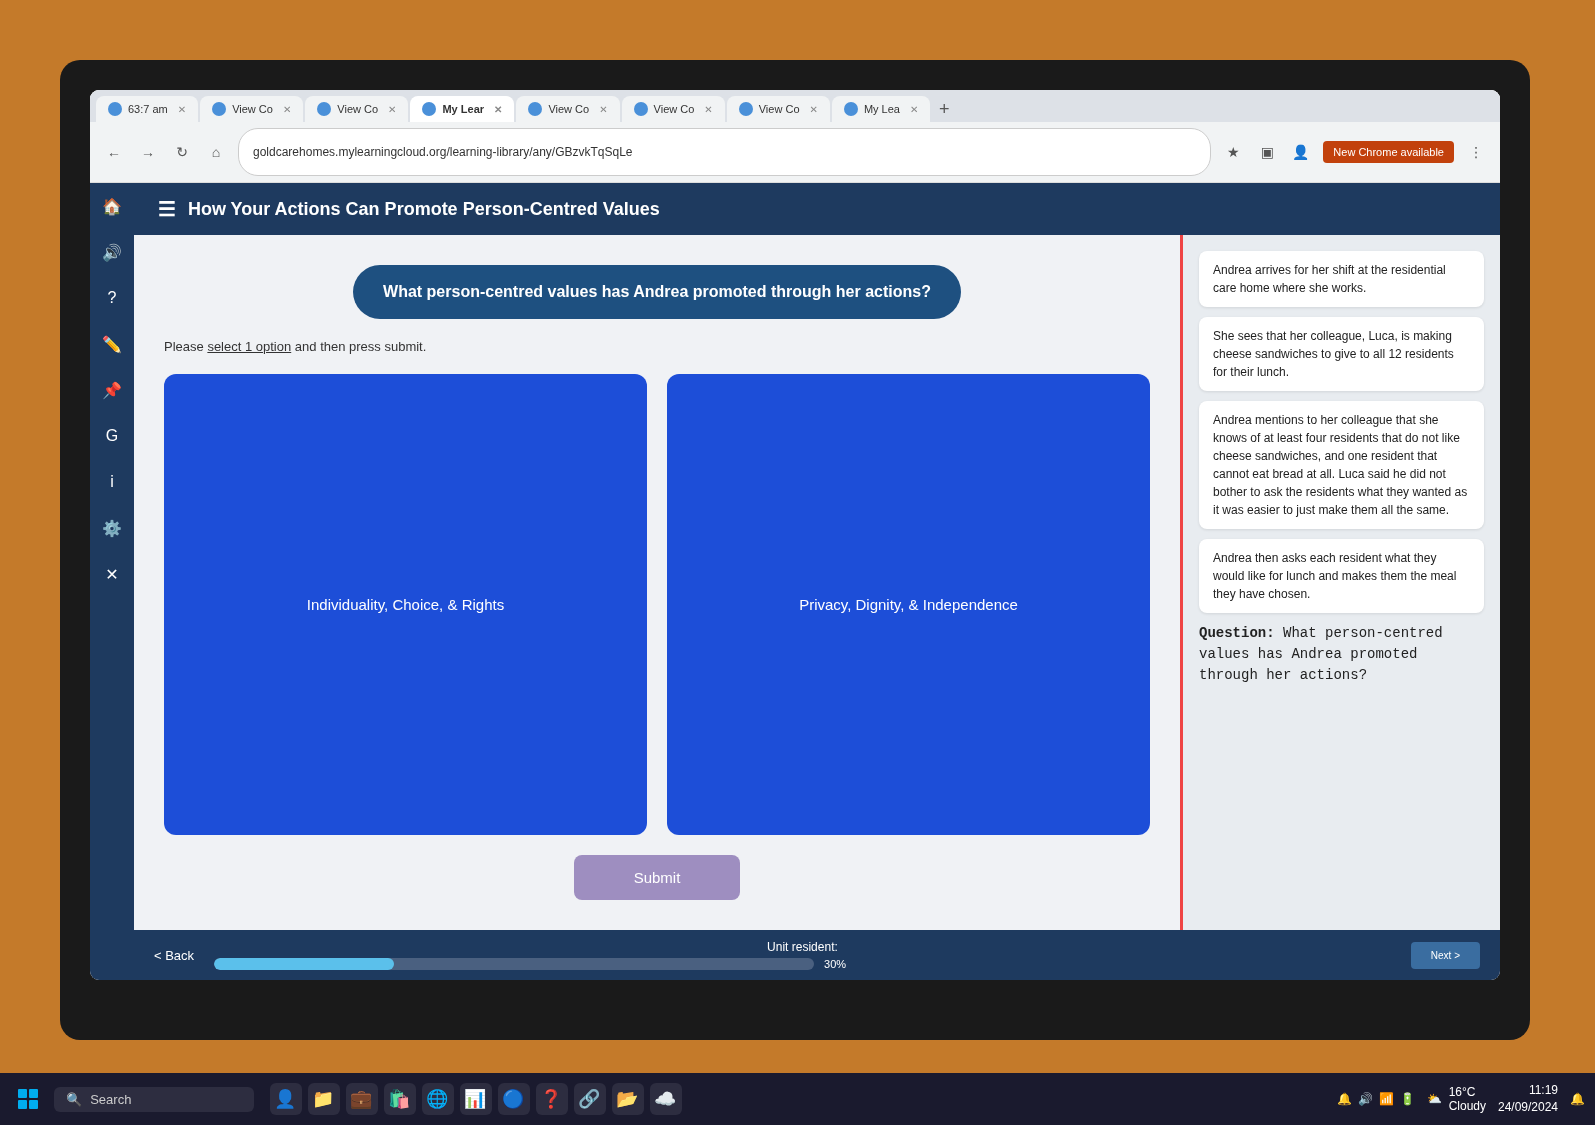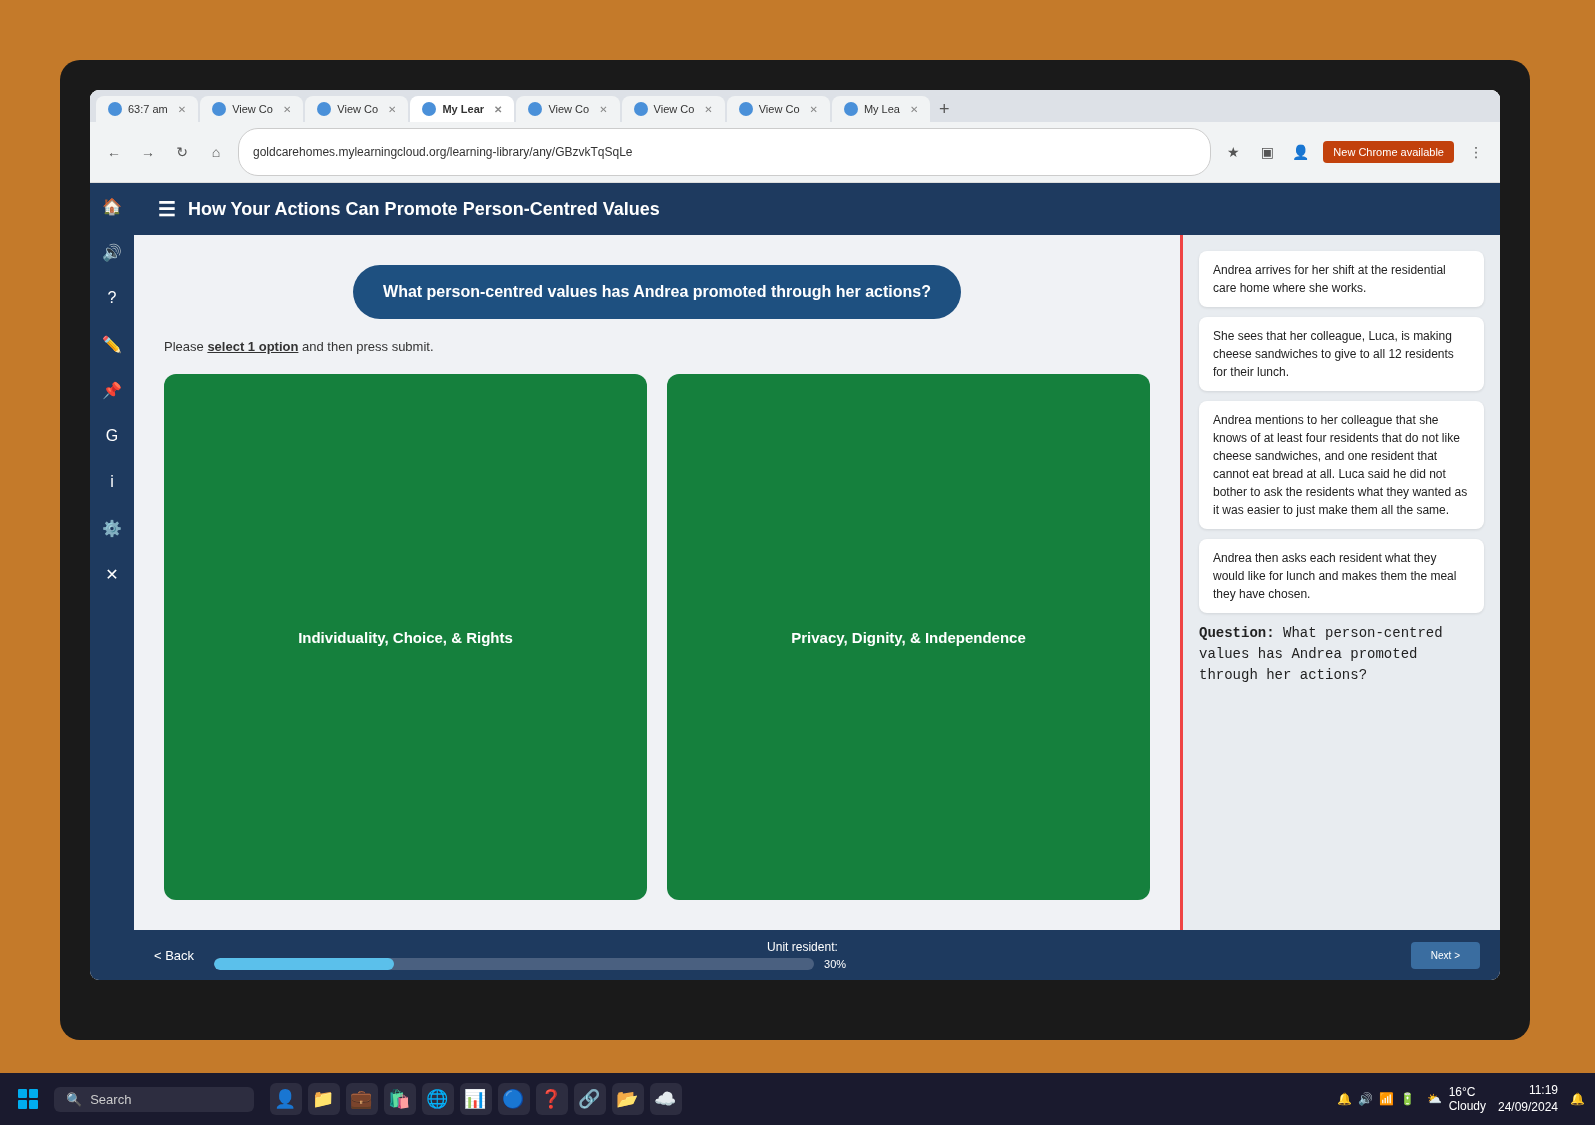--- a/index.html
+++ b/index.html
@@ -209,40 +209,40 @@
       max-width: 700px;
       margin: 0 auto;
     }
 
     .instruction-text {
       font-size: 13px;
       color: #333;
     }
 
     .instruction-text span {
-      font-weight: 700;
+      font-weight: 400;
       text-decoration: underline;
     }
 
     .options-grid {
       display: grid;
       grid-template-columns: 1fr 1fr;
       gap: 20px;
       flex: 1;
     }
 
     .option-card {
-      background: #15803d;
+      background: #1d4ed8;
       border-radius: 12px;
       display: flex;
       align-items: center;
       justify-content: center;
       color: #fff;
       font-size: 15px;
-      font-weight: 700;
+      font-weight: 400;
       cursor: pointer;
       min-height: 160px;
       transition: background 0.2s;
     }
 
     .submit-btn {
       background: #9e8ec0;
       color: #fff;
       border: none;
       border-radius: 8px;
@@ -557,20 +557,21 @@
 
             <div class="instruction-text">
               Please <span>select 1 option</span> and then press submit.
             </div>
 
             <div class="options-grid">
               <div class="option-card">Individuality, Choice, &amp; Rights</div>
               <div class="option-card">Privacy, Dignity, &amp; Independence</div>
             </div>
 
+            <button class="submit-btn">Submit</button>
 
           </div>
 
           <div class="story-panel">
             <div class="story-bubble">Andrea arrives for her shift at the residential care home where she works.</div>
             <div class="story-bubble">She sees that her colleague, Luca, is making cheese sandwiches to give to all 12 residents for their lunch.</div>
             <div class="story-bubble">Andrea mentions to her colleague that she knows of at least four residents that do not like cheese sandwiches, and one resident that cannot eat bread at all. Luca said he did not bother to ask the residents what they wanted as it was easier to just make them all the same.</div>
             <div class="story-bubble">Andrea then asks each resident what they would like for lunch and makes them the meal they have chosen.</div>
             <div class="question-text-panel">
               <strong>Question:</strong>

